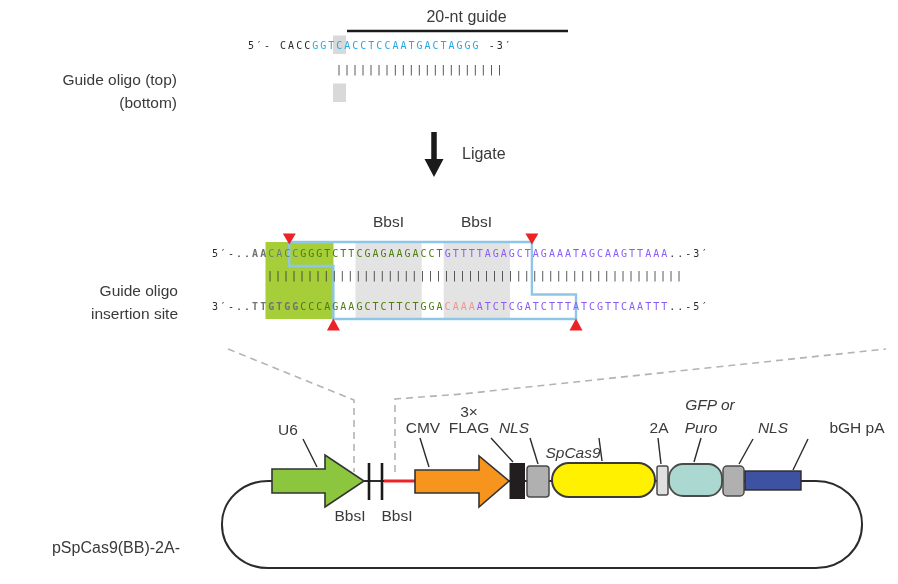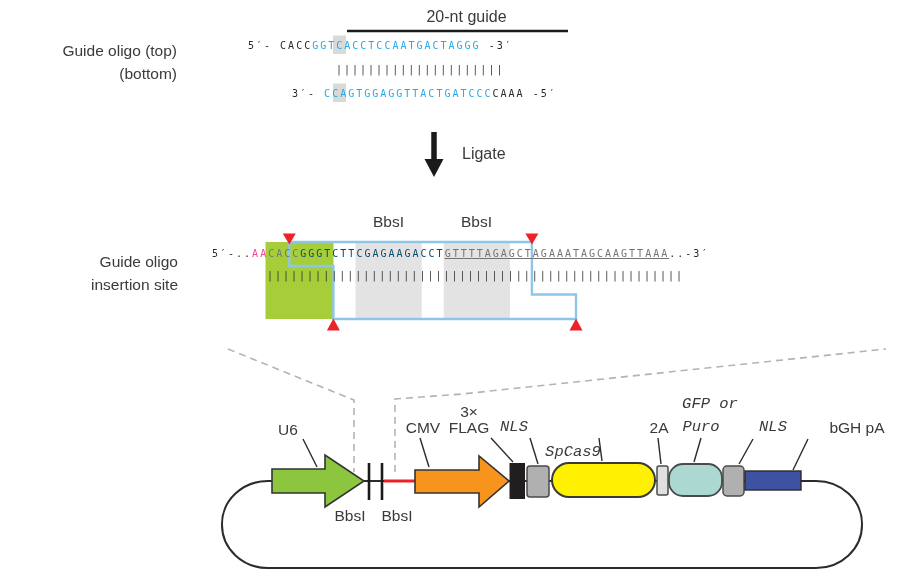--- a/index.html
+++ b/index.html
@@ -1,32 +1,32 @@
 <!DOCTYPE html>
 <html><head>
 <meta charset="utf-8">
 <style>
   html,body{margin:0;padding:0;background:#fff;}
   #fig{position:relative;width:898px;height:584px;background:#fff;overflow:hidden;
        font-family:"Liberation Sans",sans-serif;}
   svg.layer{position:absolute;left:0;top:0;z-index:1;}
   .lbl{position:absolute;z-index:3;font-family:"Liberation Sans",sans-serif;
        color:#3A3A3A;font-size:15.5px;white-space:nowrap;line-height:19px;text-align:center;}
-  .rt{text-align:right;}
+  .rt{text-align:right;margin-top:29px;}
   .ct{text-align:center;}
-  .it{font-style:italic;font-family:Liberation Mono, monospace;}
+  .it{font-style:italic;}
   .f16{font-size:16px;}
   .seq{position:absolute;z-index:2;font-family:"DejaVu Sans Mono",monospace;
        font-size:10px;letter-spacing:2.0px;line-height:20px;white-space:pre;color:#2B2B2B;}
   .sq-blue{color:#29ABE2;}
-  .sq-red{color:#737373;text-decoration:underline;}
+  .sq-red{color:#8b5cf6;}
   .sq-salmon{color:#F2938E;}
-  .sq-gray{color:#0c4a6e;}
+  .sq-gray{color:#4d7c0f;}
   .sq-vec{color:#6E7E6E;}
-  .sq-bold{font-weight:normal;color:#ec4899;}
+  .sq-bold{font-weight:bold;color:#737373;}
   .sq-dark{color:#2B2B2B;}
   .bars{color:#3A3A3A;}
 </style>
 </head>
 <body>
 
 <div id="fig">
 
   <svg class="layer" width="898" height="584" viewBox="0 0 898 584">
 
@@ -81,43 +81,44 @@
   </svg>
 
   <div class="lbl rt" style="left:20px;top:41px;width:157px">Guide oligo (top)</div>
   <div class="lbl rt" style="left:20px;top:64px;width:157px">(bottom)</div>
   <div class="lbl ct f16" style="left:356px;top:7px;width:221px">20-nt guide</div>
 
   <div class="seq" style="left:248px;top:36px"><span class="sq-dark">5′- </span><span class="sq-dark">CACC</span><span class="sq-blue">G</span><span class="sq-blue">GTCACCTCCAATGACTAGGG</span><span class="sq-dark"> -3′</span></div>
 
   <div class="seq bars" style="left:336px;top:60px">|||||||||||||||||||||</div>
 
-  <div class="seq" style="left:292px;top:84px"><span class="sq-dark">3′- </span><span class="sq-blue">C</span><span class="sq-blue">CAGTGGAGGTTACTGATCCC</span><span class="sq-dark">CAAA</span><span class="sq-dark"> -5′</span></div>
 
   <div class="lbl f16" style="left:462px;top:144px">Ligate</div>
 
   <div class="lbl rt" style="left:20px;top:252px;width:158px">Guide oligo</div>
   <div class="lbl rt" style="left:20px;top:275px;width:158px">insertion site</div>
   <div class="lbl ct" style="left:355px;top:212px;width:67px">BbsI</div>
   <div class="lbl ct" style="left:443px;top:212px;width:67px">BbsI</div>
 
   <div class="seq" style="left:212px;top:244px"><span class="sq-dark">5′-..</span><span class="sq-bold">AA</span><span class="sq-vec">CACC</span><span class="sq-gray">GGGTCTTCGAGAAGACCT</span><span class="sq-red">GTTTTAGAGCTAGAAATAGCAAGTTAAA</span><span class="sq-dark">..-3′</span></div>
 
   <div class="seq bars" style="left:267px;top:266px">||||||||||||||||||||||||||||||||||||||||||||||||||||</div>
 
+  <div class="seq" style="left:212px;top:297px"><span class="sq-dark">3′-..</span><span class="sq-bold">TTGTGG</span><span class="sq-gray">CCCAGAAGCTCTTCTGGA</span><span class="sq-salmon">CAAA</span><span class="sq-red">ATCTCGATCTTTATCGTTCAATTT</span><span class="sq-dark">..-5′</span></div>
 
   <div class="lbl ct" style="left:266px;top:420px;width:44px">U6</div>
   <div class="lbl ct" style="left:401px;top:418px;width:44px">CMV</div>
   <div class="lbl ct" style="left:448px;top:402px;width:42px">3×</div>
   <div class="lbl ct" style="left:448px;top:418px;width:42px">FLAG</div>
   <div class="lbl ct it" style="left:496px;top:418px;width:36px">NLS</div>
   <div class="lbl ct it" style="left:537px;top:443px;width:72px">SpCas9</div>
   <div class="lbl ct" style="left:645px;top:418px;width:28px">2A</div>
   <div class="lbl ct it" style="left:676px;top:395px;width:68px">GFP or</div>
   <div class="lbl ct it" style="left:676px;top:418px;width:50px">Puro</div>
   <div class="lbl ct it" style="left:755px;top:418px;width:36px">NLS</div>
   <div class="lbl ct" style="left:820px;top:418px;width:74px">bGH pA</div>
 
   <div class="lbl ct" style="left:331px;top:506px;width:38px">BbsI</div>
   <div class="lbl ct" style="left:378px;top:506px;width:38px">BbsI</div>
 
+  <div class="lbl rt f16" style="left:18px;top:509px;width:162px">pSpCas9(BB)-2A-</div>
 
 </div>
 
 </body></html>

